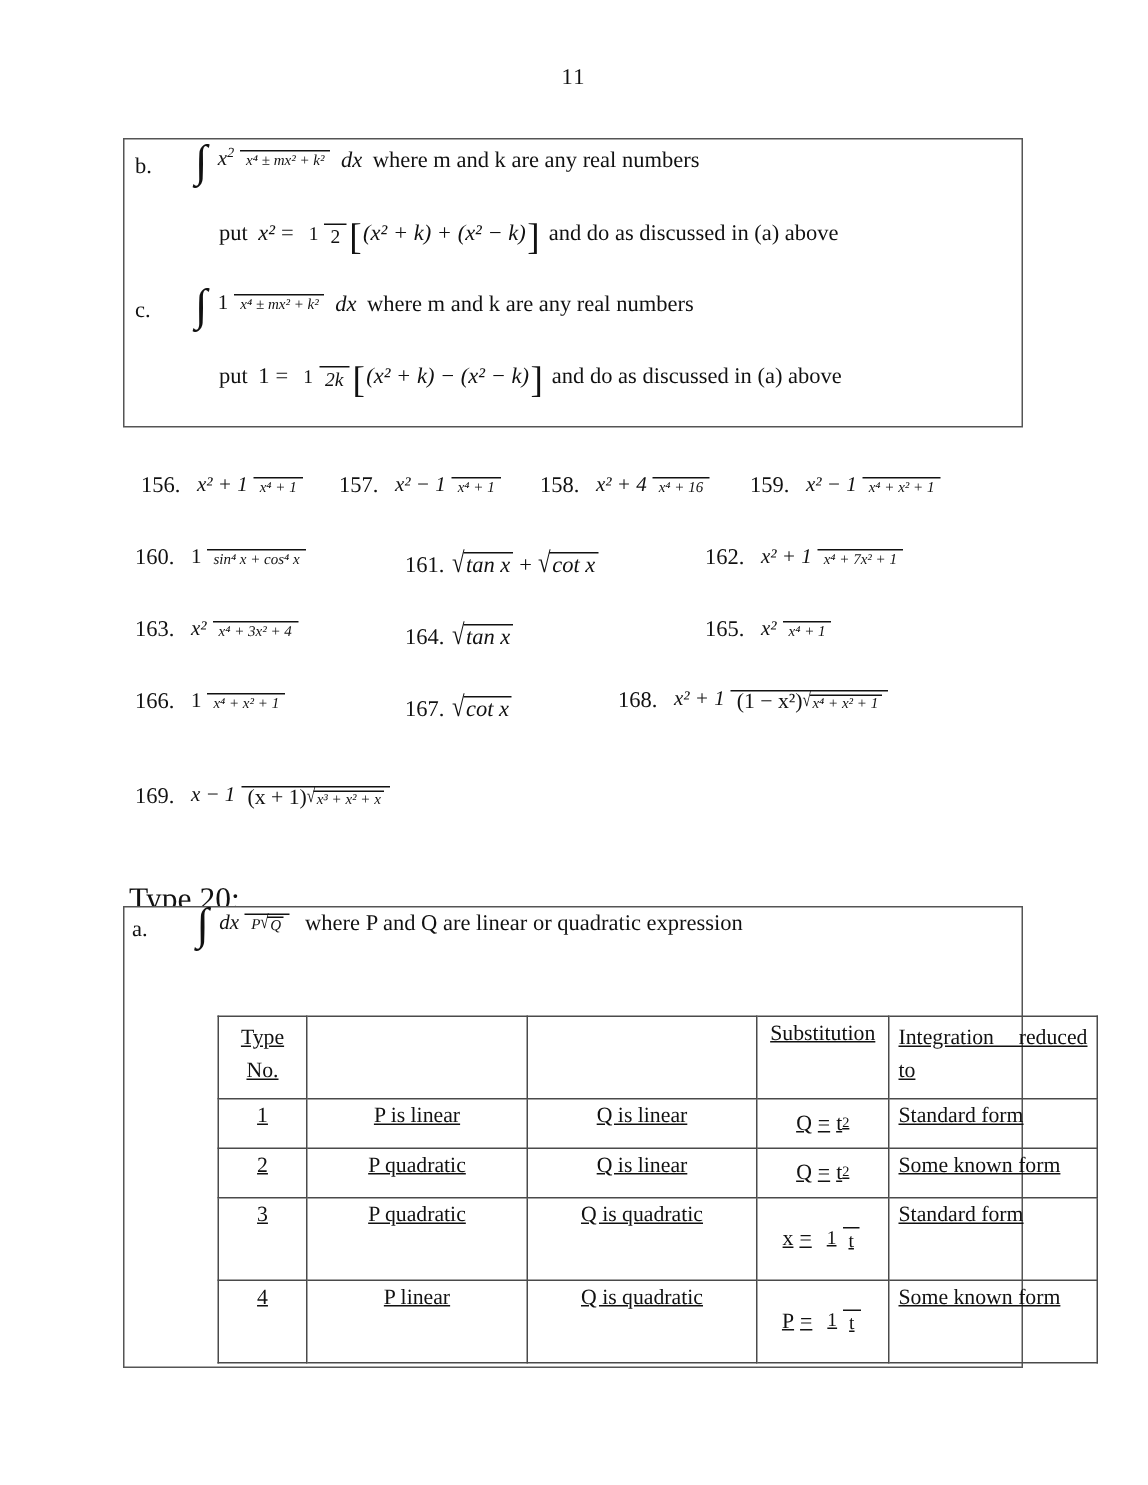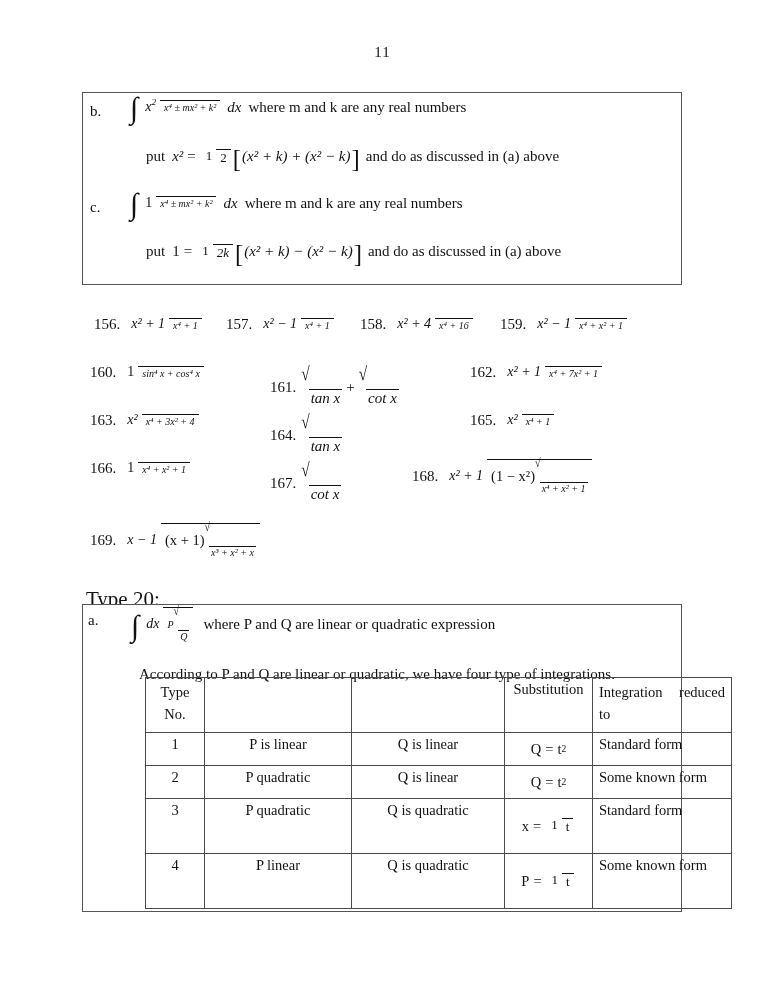--- a/index.html
+++ b/index.html
@@ -108,21 +108,20 @@
     font-size: 1.02em;
     font-style: normal;
     transform: translateY(-1px) scaleY(1.25);
     display: inline-block;
     margin-right: -1px;
   }
   .radical > .rbody {
     border-top: 1px solid #111111;
     padding: 0 2px 0 2px;
     display: inline-block;
-    margin-top: 21px;
   }
 
   
   .tallbr {
     display: inline-block;
     font-size: 1.65em;
     font-style: normal;
     line-height: 0.72;
     transform: translateY(2px);
     font-family: "Liberation Serif", "DejaVu Serif", serif;
@@ -192,20 +191,21 @@
     border-collapse: collapse;
     table-layout: fixed;
     font-size: 14.5px;
   }
   .type-table td {
     border: 1px solid #4a4a4a;
     padding: 3px 6px;
     vertical-align: top;
     font-style: normal;
     height: 26px;
+    text-decoration: underline;
   }
   .type-table td.c-type   { width: 46px;  text-align: center; }
   .type-table td.c-p      { width: 134px; text-align: center; }
   .type-table td.c-q      { width: 140px; text-align: center; }
   .type-table td.c-sub    { width: 75px;  text-align: center; }
   .type-table td.c-red    { width: 126px; text-align: left; }
   .type-table tr.hdr td { height: 48px; }
   .type-table tr.tall td { height: 48px; }
   .hdr-justify {
     display: block;
@@ -419,21 +419,20 @@
       <span class="den">
         <span class="it">P</span><span class="radical">
             <span class="rsign">√</span>
             <span class="rbody it">Q</span>
           </span>
       </span>
     </span>
     <span class="plain-text" style="margin-left:8px;">where P and Q are linear or  quadratic expression</span>
   </div>
 
-  <div class="according-line">According to P and Q are linear or quadratic, we have four type of integrations.</div>
 
   <table class="type-table">
     <tbody>
       <tr class="hdr">
         <td class="c-type">
           <div class="hdr-stack">
             <div>Type</div>
             <div>No.</div>
           </div>
         </td>

